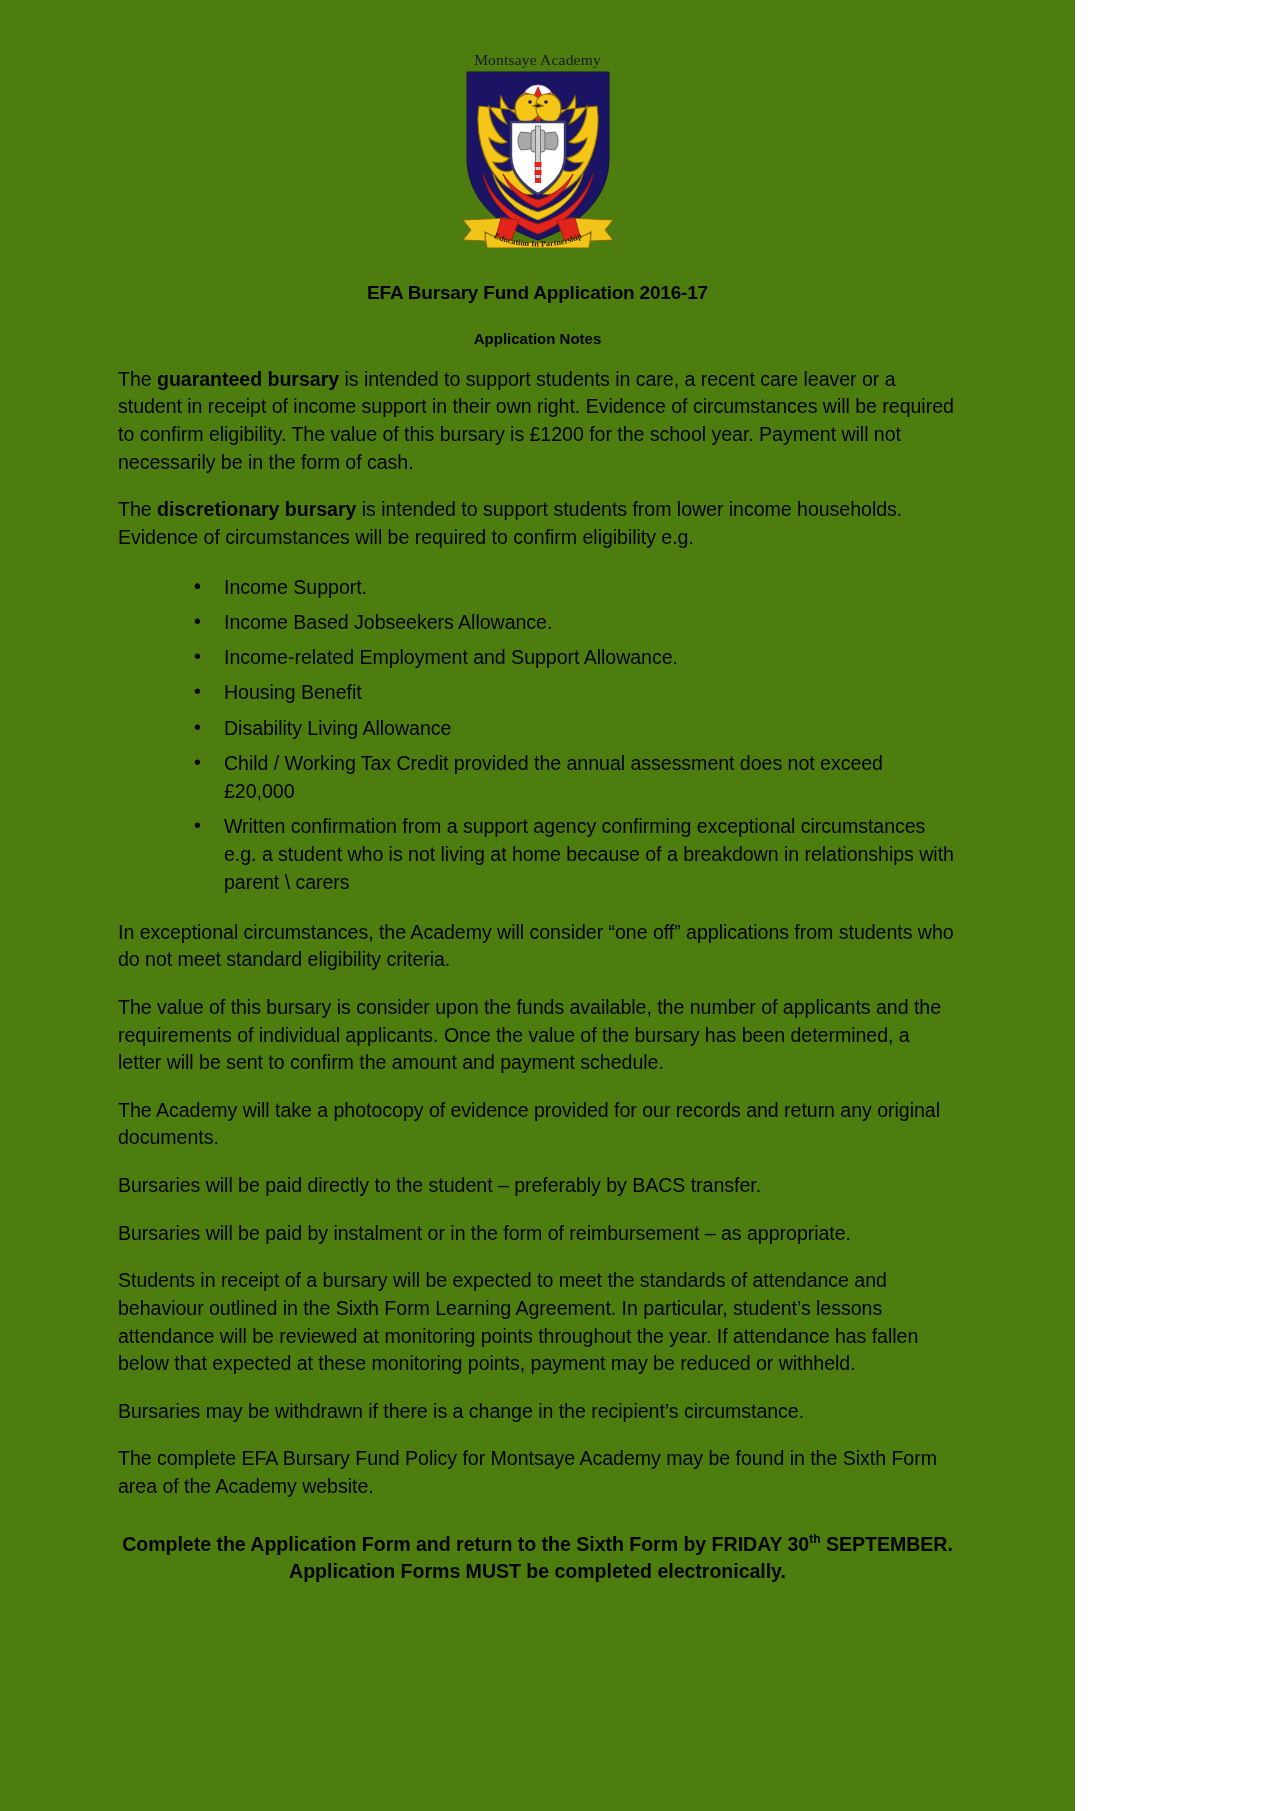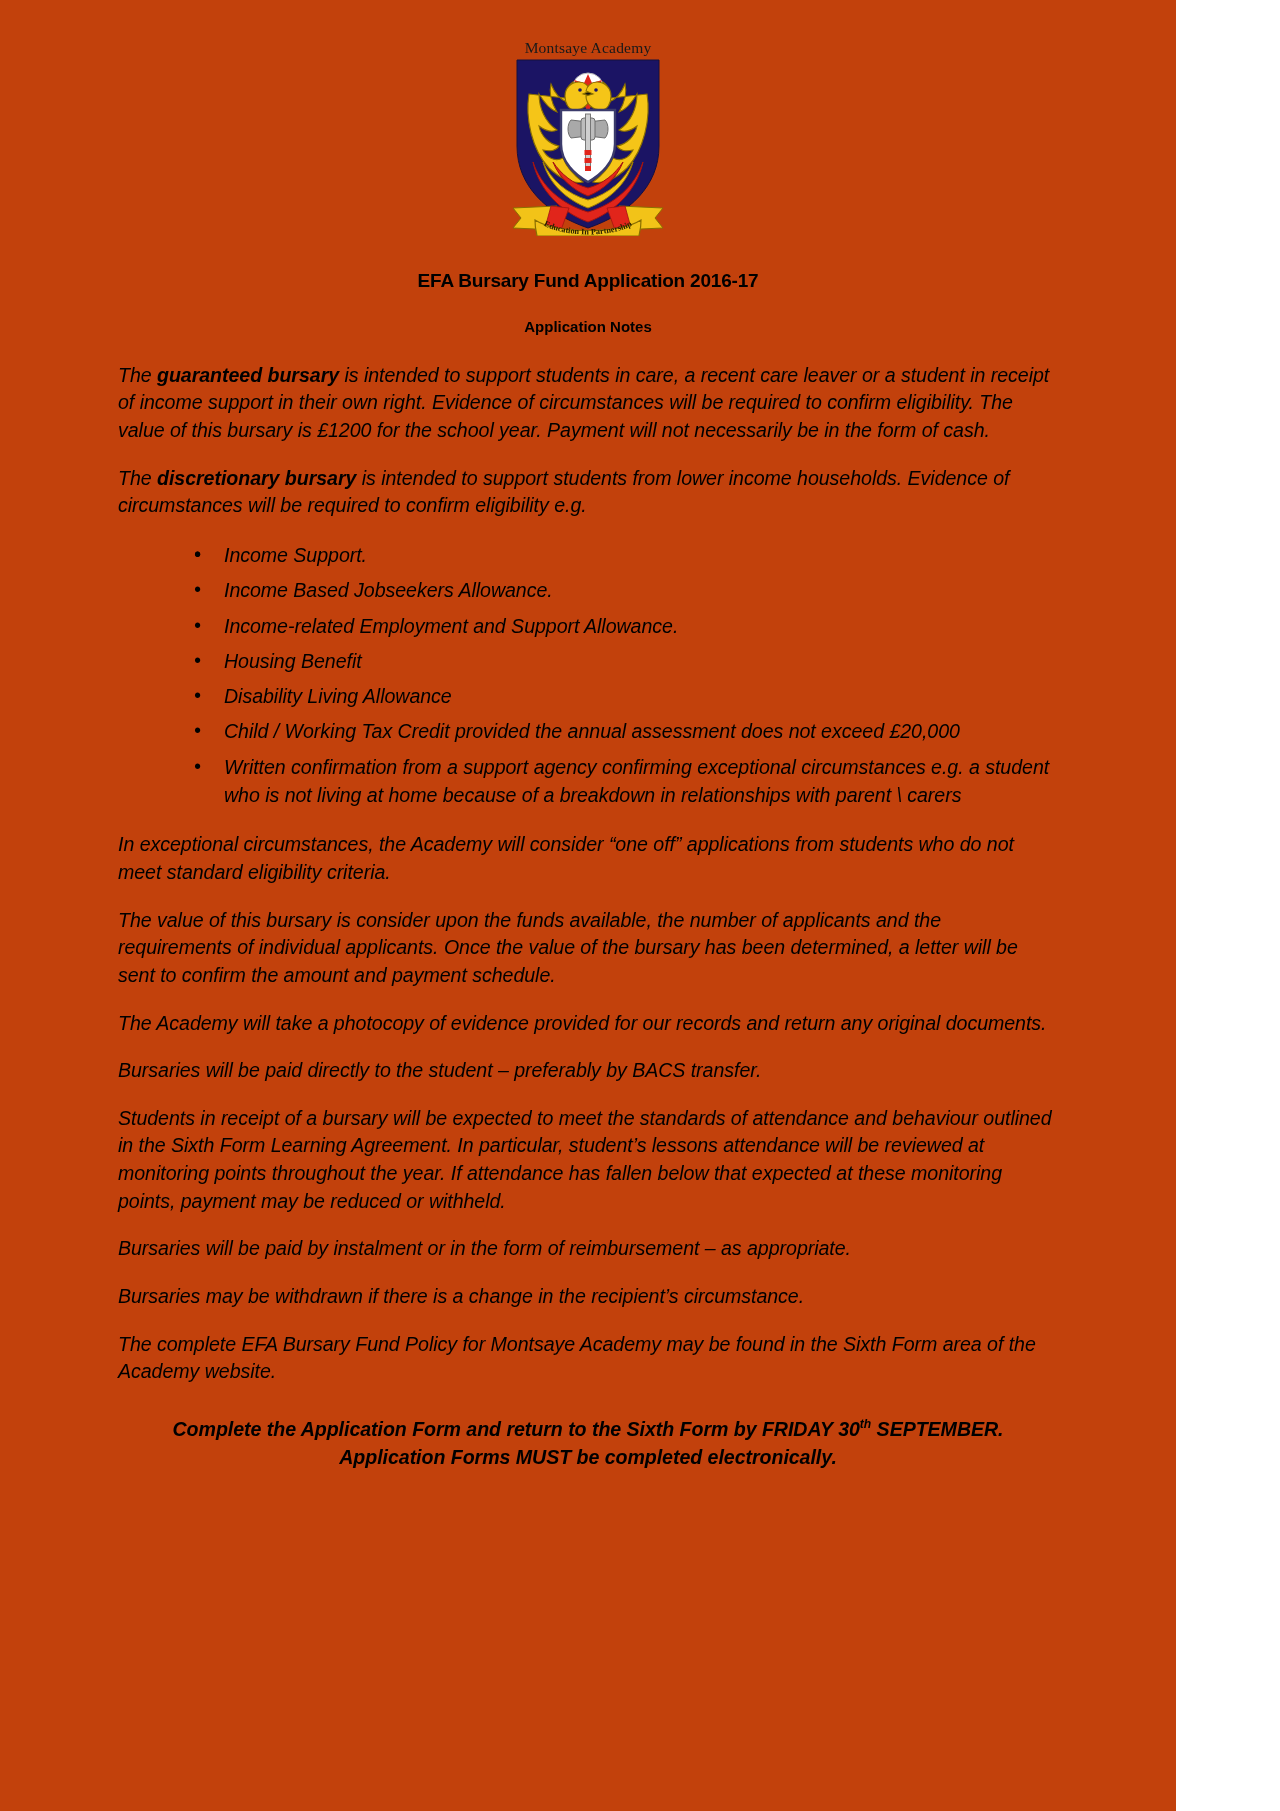--- a/index.html
+++ b/index.html
@@ -9,25 +9,25 @@
   }
   body {
     width: 1280px;
     height: 1811px;
     font-family: "Liberation Sans", sans-serif;
     color: #000000;
     overflow: hidden;
   }
   .page {
     position: relative;
-    width: 1176px;
+    width: 1075px;
     height: 1811px;
-    background: #c2410c;
+    background: #4d7c0f;
     box-sizing: border-box;
-    padding: 4px 118px;
+    padding: 16px 118px;
   }
 
   
   .crest-wrap {
     width: 100%;
     display: flex;
     justify-content: center;
     padding-top: 36px;
   }
   .crest {
@@ -65,22 +65,21 @@
   .doc-subtitle {
     text-align: center;
     font-size: 15px;
     font-weight: bold;
     margin: 25px 0 0 0;
     line-height: 1.2;
   }
 
   
   .body-block {
-    margin-top: 26px;
-    font-style: italic;
+    margin-top: 18px;
   }
   p.para {
     font-size: 19.6px;
     line-height: 1.41;
     margin: 0 0 20px 0;
     text-align: left;
     letter-spacing: -0.05px;
   }
   b, strong { font-weight: bold; }
 
@@ -214,22 +213,22 @@
       <li><span class="bullet-dot">•</span><span>Housing Benefit</span></li>
       <li><span class="bullet-dot">•</span><span>Disability Living Allowance</span></li>
       <li><span class="bullet-dot">•</span><span>Child / Working Tax Credit provided the annual assessment does not exceed £20,000</span></li>
       <li><span class="bullet-dot">•</span><span>Written confirmation from a support agency confirming exceptional circumstances e.g. a student who is not living at home because of a breakdown in relationships with parent \ carers</span></li>
     </ul>
 
     <p class="para">In exceptional circumstances, the Academy will consider “one off” applications from students who do not meet standard eligibility criteria.</p>
     <p class="para">The value of this bursary is consider upon the funds available, the number of applicants and the requirements of individual applicants.  Once the value of the bursary has been determined, a letter will be sent to confirm the amount and payment schedule.</p>
     <p class="para">The Academy will take a photocopy of evidence provided for our records and return any original documents.</p>
     <p class="para">Bursaries will be paid directly to the student – preferably by BACS transfer.</p>
+    <p class="para">Bursaries will be paid by instalment or in the form of reimbursement – as appropriate.</p>
     <p class="para">Students in receipt of a bursary will be expected to meet the standards of attendance and behaviour outlined in the Sixth Form Learning Agreement. In particular, student’s lessons attendance will be reviewed at monitoring points throughout the year.  If attendance has fallen below that expected at these monitoring points, payment may be reduced or withheld.</p>
-    <p class="para">Bursaries will be paid by instalment or in the form of reimbursement – as appropriate.</p>
     <p class="para">Bursaries may be withdrawn if there is a change in the recipient’s circumstance.</p>
     <p class="para">The complete EFA Bursary Fund Policy for Montsaye Academy may be found in the Sixth Form area of the Academy website.</p>
 
     <div class="closing">
       <p><span>Complete the Application Form and return to the Sixth Form by FRIDAY 30</span><sup>th</sup><span> SEPTEMBER.</span></p>
       <p>Application Forms MUST be completed electronically.</p>
     </div>
 
   </div>
 </div>

